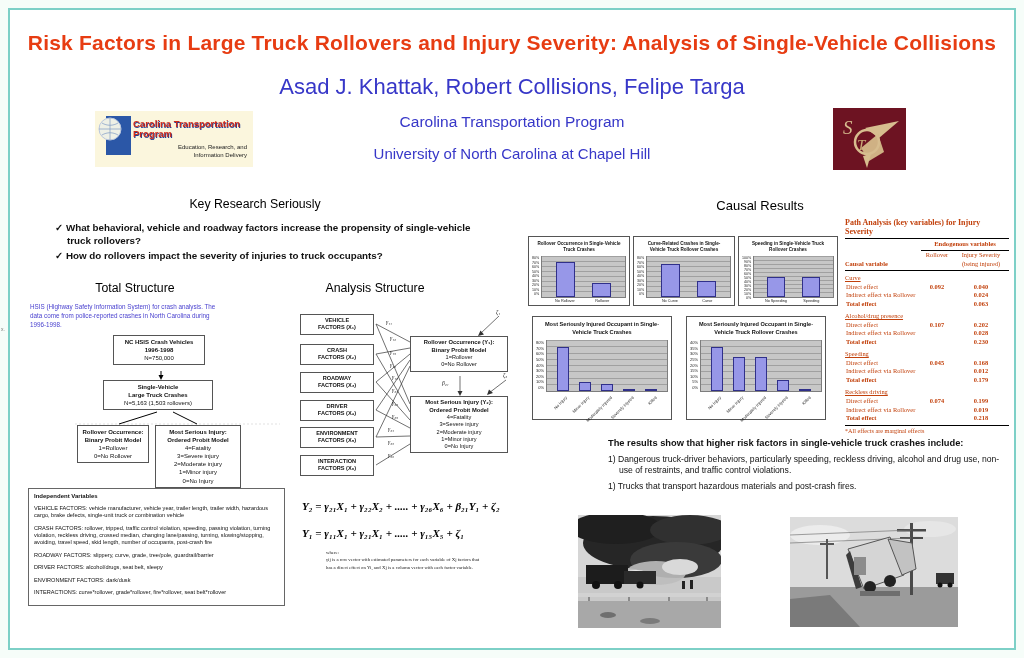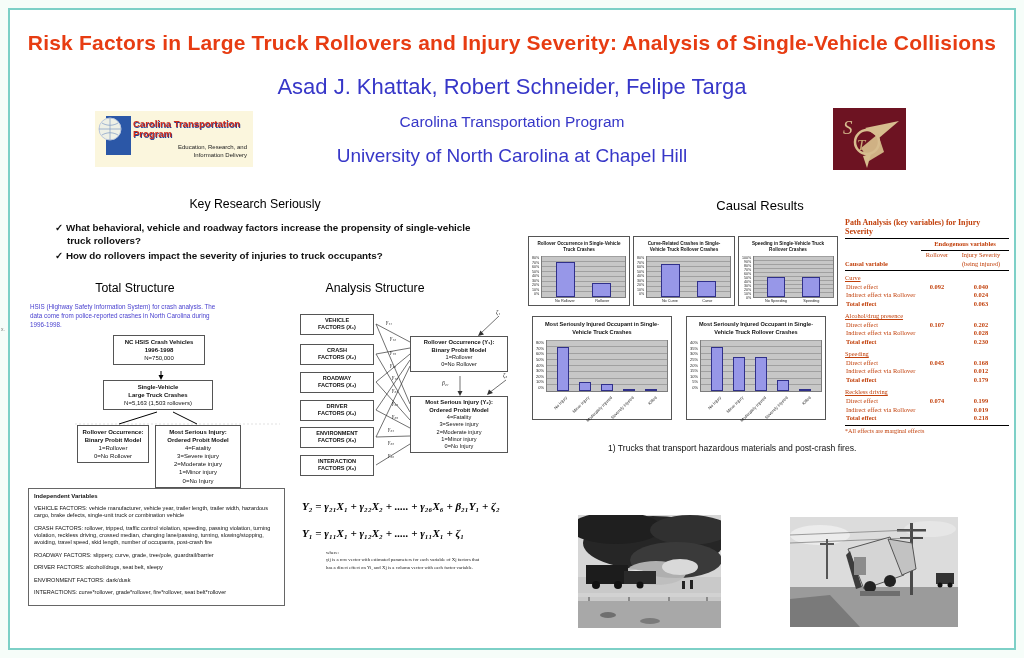--- a/index.html
+++ b/index.html
@@ -4,21 +4,21 @@
 <style>
   html,body{margin:0;padding:0;width:1024px;height:658px;background:#f6fdf9;overflow:hidden;
     font-family:"Liberation Sans",sans-serif;color:#111;position:relative;}
   .preline{white-space:pre-line;}
   #frame{position:absolute;left:8px;top:8px;right:8px;bottom:8px;border:2px solid #7dd0c7;background:#ffffff;}
   
   #poster-title{position:absolute;left:18px;right:18px;top:31px;text-align:center;
     font-size:21px;font-weight:bold;color:#e73c12;letter-spacing:0.2px;}
   #authors{position:absolute;left:100px;right:100px;top:74px;text-align:center;font-size:22px;color:#3737c8;}
   #affil1{position:absolute;left:200px;right:200px;top:113px;text-align:center;font-size:15.5px;color:#3737c8;}
-  #affil2{position:absolute;left:200px;right:200px;top:145px;text-align:center;font-size:19px;color:#3737c8;}
+  #affil2{position:absolute;left:200px;right:200px;top:145px;text-align:center;font-size:15px;color:#3737c8;}
   
   #ctp-logo{position:absolute;left:95px;top:111px;width:158px;height:56px;background:#fbf6dd;
     display:flex;align-items:flex-start;padding:2px;box-sizing:border-box;}
   .ctp-text{flex:1;padding-top:6px;}
   .ctp-title{font-size:9.5px;font-weight:bold;color:#cf2a1b;text-shadow:0.6px 0.6px 0 #1f3f96;line-height:1.1;}
   .ctp-tag{font-size:6px;color:#222;text-align:right;line-height:1.3;margin-top:4px;padding-right:4px;}
   
   #stc-logo{position:absolute;left:833px;top:108px;width:73px;height:62px;background:#6d1322;}
   
   .sec-h{position:absolute;font-size:12.3px;color:#000;text-align:center;}
@@ -100,21 +100,21 @@
   
   #stray{position:absolute;left:1px;top:326px;font-size:5px;color:#777;}
 </style>
 </head>
 <body>
 
 <div id="frame"></div>
 <span id="stray">x.</span>
 
 <div id="poster-title">Risk Factors in Large Truck Rollovers and Injury Severity: Analysis of Single-Vehicle Collisions</div>
-<div id="authors">Asad J. Khattak, Robert Schneider, Felipe Targa</div>
+<div id="authors">Asad J. Khattak, Robert Collisions, Felipe Targa</div>
 <div id="affil1">Carolina Transportation Program</div>
 <div id="affil2">University of North Carolina at Chapel Hill</div>
 
 <div id="ctp-logo">
   <svg width="36" height="46" viewBox="0 0 36 46">
     <rect x="9" y="3" width="25" height="39" fill="#2b57a7"></rect>
     <circle cx="13" cy="16" r="11" fill="#eef0e6" stroke="#b9c6dd" stroke-width="1"></circle>
     <path d="M2 16 h22 M13 5 v22 M5 10 c5 3 11 3 16 0 M5 22 c5 -3 11 -3 16 0" stroke="#8aa3c8" stroke-width="0.8" fill="none"></path>
   </svg>
   <div class="ctp-text">
@@ -252,21 +252,21 @@
     <span class="glab" style="left: 94px; top: 105px;">γ₂₃</span>
     <span class="glab" style="left: 90px; top: 118px;">γ₂₄</span>
     <span class="glab" style="left: 90px; top: 131px;">γ₂₅</span>
     <span class="glab" style="left: 90px; top: 144px;">γ₂₆</span>
     <span class="glab" style="left: 144px; top: 72px;">β₂₁</span>
     <span class="glab" style="left: 198px; top: 1px;">ζ₁</span>
     <span class="glab" style="left: 205px; top: 64px;">ζ₂</span>
   </div>
 
 <div class="eq" style="top:500px;">Y₂ = γ₂₁X₁ + γ₂₂X₂ + ..... + γ₂₆X₆ + β₂₁Y₁ + ζ₂</div>
-<div class="eq" style="top:527px;">Y₁ = γ₁₁X₁ + γ₁₂X₂ + ..... + γ₁₁X₁ + ζ₁</div>
+<div class="eq" style="top:527px;">Y₁ = γ₁₁X₁ + γ₂₁X₁ + ..... + γ₁₅X₅ + ζ₁</div>
 <div id="eq-note" class="preline">where:
 γij is a row vector with estimated parameters for each variable of Xj factors that
 has a direct effect on Yi, and Xj is a column vector with each factor variable.</div>
 
 <div class="sec-h" style="left:520px;top:198px;width:480px;font-size:13px;">Causal Results</div>
 
 <div class="bc small" style="left:528px;top:236px;width:102px;height:70px;">
     <div class="bc-title">Rollover Occurrence in Single-Vehicle Truck Crashes</div>
     <div class="bc-main">
       <div class="bc-y">
@@ -553,21 +553,23 @@
       <div class="pt-c b">0.019</div>
       <div class="pt-rowlab b">Total effect</div>
       <div class="pt-c b"></div>
       <div class="pt-c b">0.218</div>
       <div class="pt-bottomrule"></div>
     </div>
     <div class="pt-foot">*All effects are marginal effects</div>
   </div>
 
 <div id="results">
+  <div id="results-intro">The results show that higher risk factors in single-vehicle truck crashes include:</div>
   <div id="results-items">
+      <div class="res-item">1) Dangerous truck-driver behaviors, particularly speeding, reckless driving, alcohol and drug use, non-use of restraints, and traffic control violations.</div>
       <div class="res-item">1) Trucks that transport hazardous materials and post-crash fires.</div>
     </div>
 </div>
 
 <div class="photo" style="left:578px;top:515px;">
   <svg width="143" height="113" viewBox="0 0 143 113">
     <rect width="143" height="113" fill="#c9c9c9"></rect>
     <rect width="143" height="62" fill="#d6d6d6"></rect>
     <ellipse cx="75" cy="28" rx="70" ry="27" fill="#262626"></ellipse>
     <ellipse cx="38" cy="13" rx="46" ry="16" fill="#1f1f1f"></ellipse>

